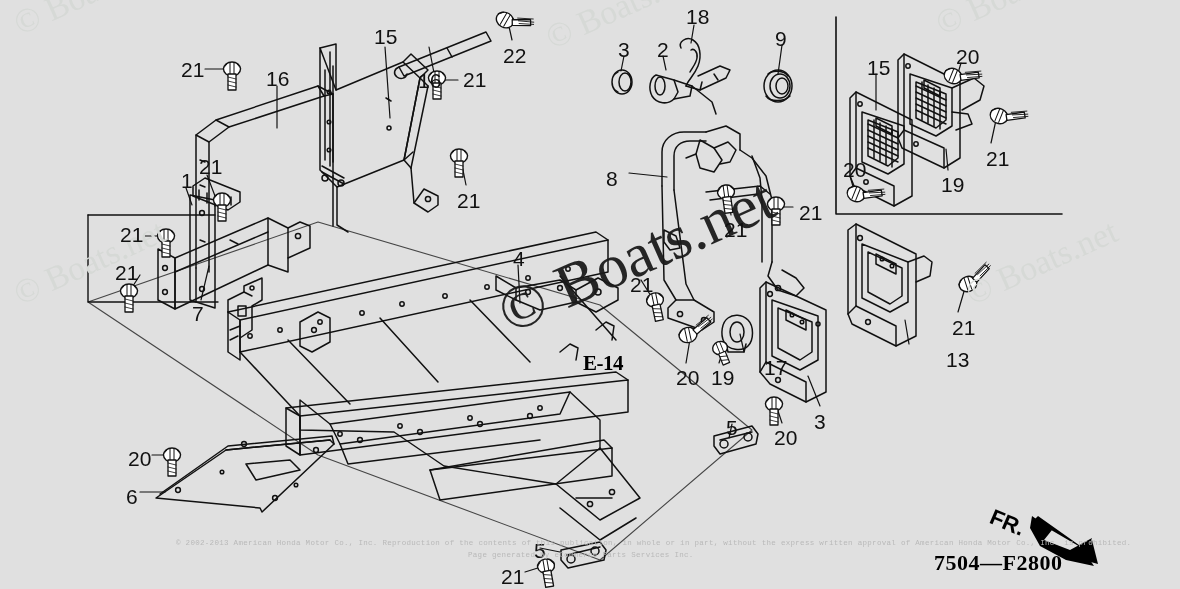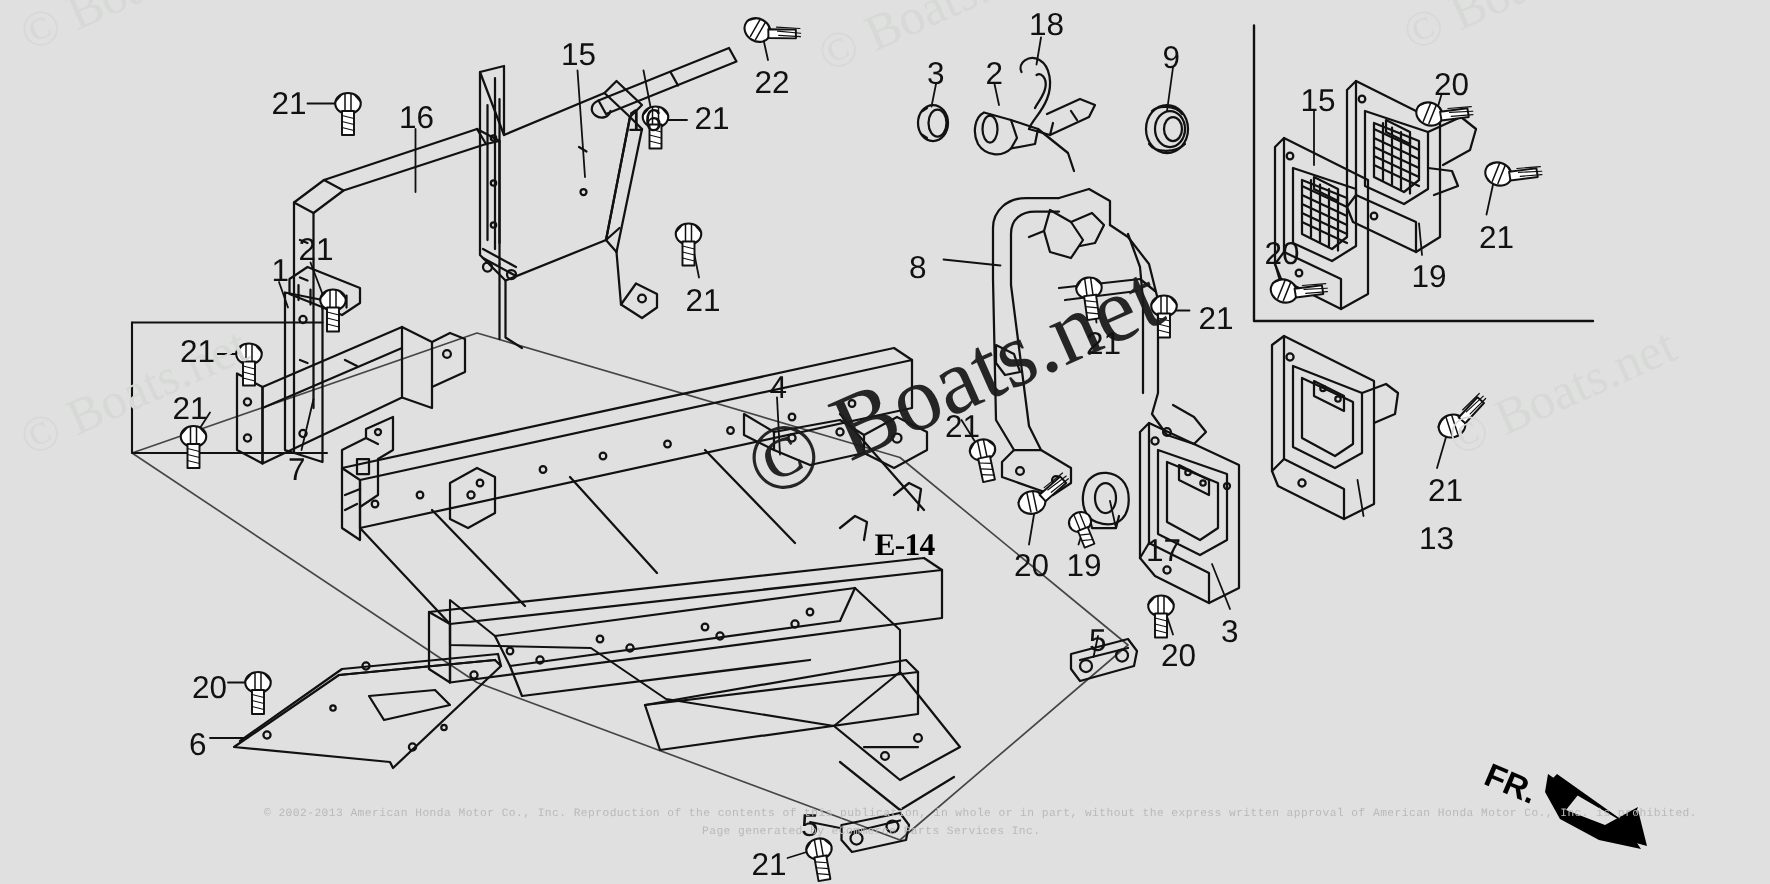--- a/index.html
+++ b/index.html
@@ -500,20 +500,21 @@
     <div class="callout" style="left:513px;top:248px;">4</div>
     <div class="callout" style="left:128px;top:448px;">20</div>
     <div class="callout" style="left:126px;top:486px;">6</div>
     <div class="callout" style="left:726px;top:417px;">5</div>
     <div class="callout" style="left:534px;top:540px;">5</div>
     <div class="callout" style="left:501px;top:566px;">21</div>
   </div>
 
   <div class="tag-e14" style="left:583px;top:303px;">E-14</div>
 
+  <div class="partno" style="left:934px;top:550px;">7504—F2800</div>
 
   <div class="frlabel" style="left:996px;top:504px;">FR.</div>
 
   <svg style="position:absolute;left:1030px;top:514px;" width="80" height="60" viewBox="0 0 80 60">
     <path d="M4,6 L52,34 L46,44 L68,50 L62,26 L56,36 L8,2 Z" fill="#000"></path>
     <path d="M2,2 L22,16 L14,26 L40,36 L62,24 L56,40 L64,52 L36,46 L10,32 L0,14 Z" fill="#000"></path>
   </svg>
 
   <div class="copy" style="left:176px;top:539px;">© 2002-2013 American Honda Motor Co., Inc.  Reproduction of the contents of this publication, in whole or in part, without the express written approval of American Honda Motor Co., Inc. is prohibited.</div>
   <div class="copy" style="left:468px;top:551px;">Page generated by eCommerce Parts Services Inc.</div>

